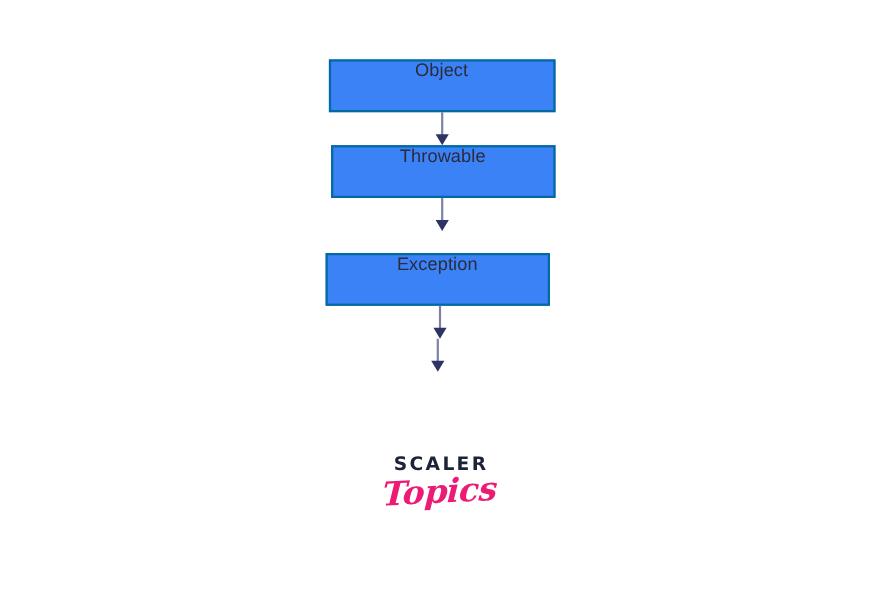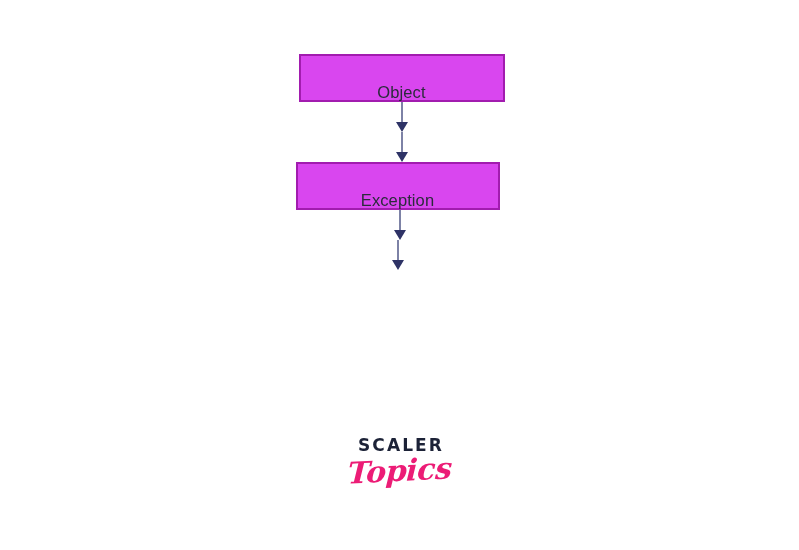--- a/index.html
+++ b/index.html
@@ -27,41 +27,41 @@
     left: 0;
     top: 54px;
     width: 799px;
     display: flex;
     flex-direction: column;
     align-items: center;
   }
 
   .node {
     box-sizing: border-box;
-    background: #d946ef;
-    border: 2px solid #a21caf;
+    background: #3b82f6;
+    border: 2px solid #0369a1;
     display: flex;
-    align-items: flex-end;
+    align-items: flex-start;
     justify-content: center;
     height: 48px;
   }
 
   .node-label {
     font-family: "Liberation Sans", sans-serif;
     font-size: 16.5px;
     color: #2B2B3B;
     letter-spacing: 0.1px;
     line-height: 1;
     white-space: nowrap;
   }
 
   
   .node.w1 { width: 206px; margin-left: 4px; }
   .node.w2 { width: 204px; margin-left: 6px; }
-  .node.w3 { width: 204px; margin-left: -4px; }
+  .node.w3 { width: 204px; margin-left: -4px; margin-top: 20px; }
 
   
   .connector {
     position: relative;
     width: 20px;
     height: 30px;
     margin-left: 0px;
   }
   .connector.c1 { margin-left: 4px; }
   .connector.c2 { margin-left: 4px; }
@@ -86,21 +86,21 @@
     height: 0;
     border-left: 6.5px solid transparent;
     border-right: 6.5px solid transparent;
     border-top: 10px solid #2E3366;
   }
 
   
   .logo {
     position: absolute;
     left: 0;
-    top: 437px;
+    top: 414px;
     width: 799px;
     display: flex;
     flex-direction: column;
     align-items: center;
   }
   .logo-scaler {
     font-family: "DejaVu Sans", sans-serif;
     font-weight: bold;
     font-size: 17px;
     letter-spacing: 2.1px;
@@ -129,20 +129,23 @@
 
     <div class="node w1">
       <span class="node-label">Object</span>
     </div>
 
     <div class="connector c1">
       <div class="stem"></div>
       <div class="head"></div>
     </div>
 
+    <div class="node w2">
+      <span class="node-label">Throwable</span>
+    </div>
 
     <div class="connector c2">
       <div class="stem"></div>
       <div class="head"></div>
     </div>
 
     <div class="node w3">
       <span class="node-label">Exception</span>
     </div>
 

